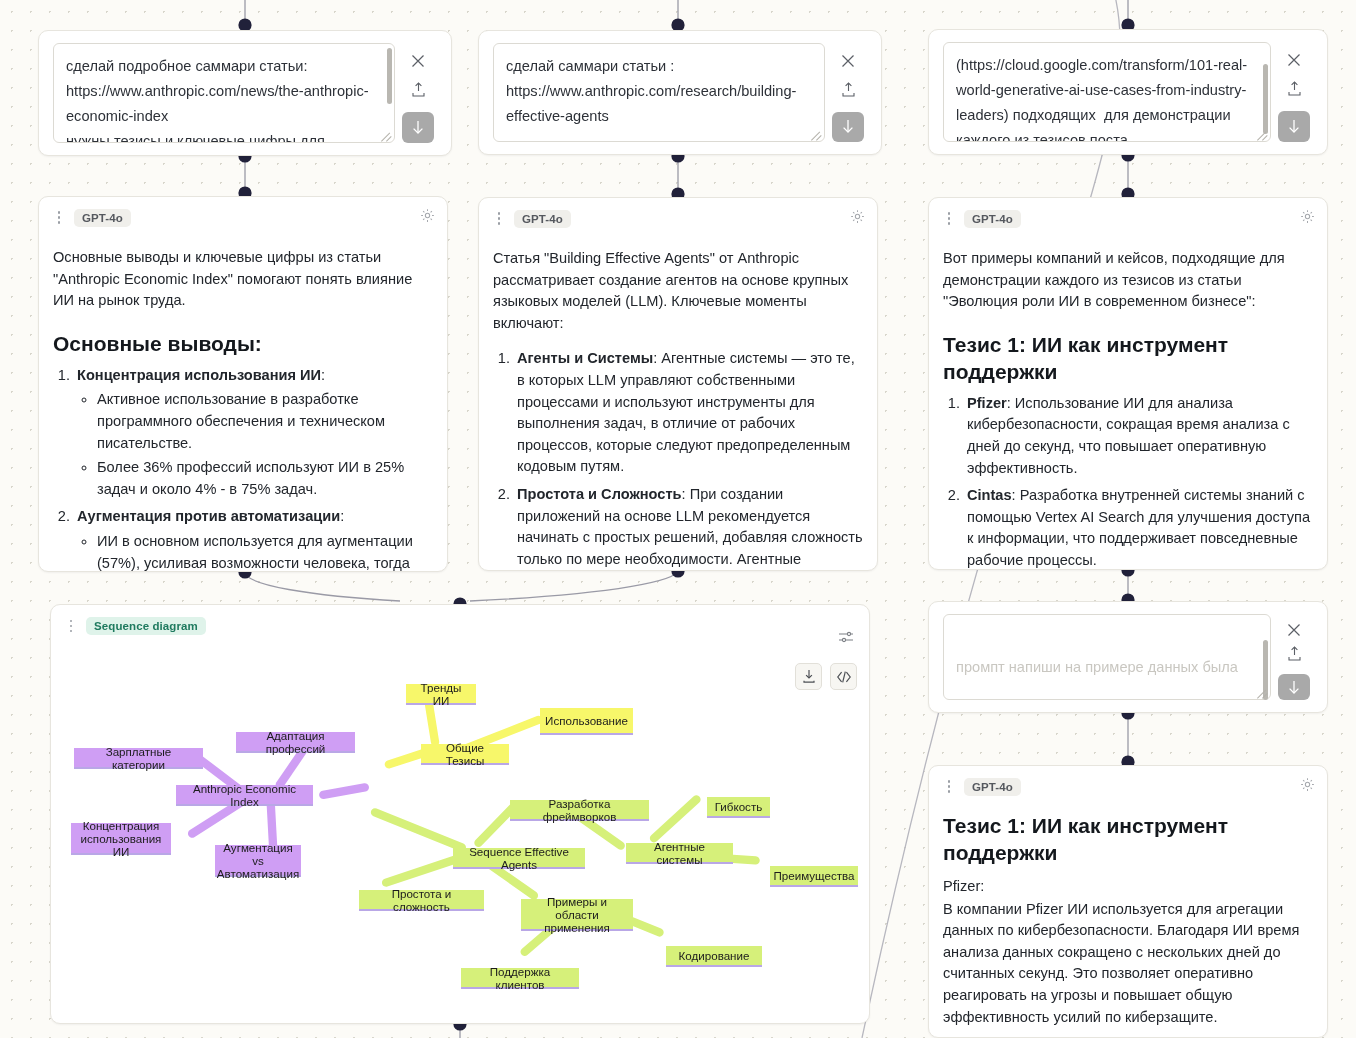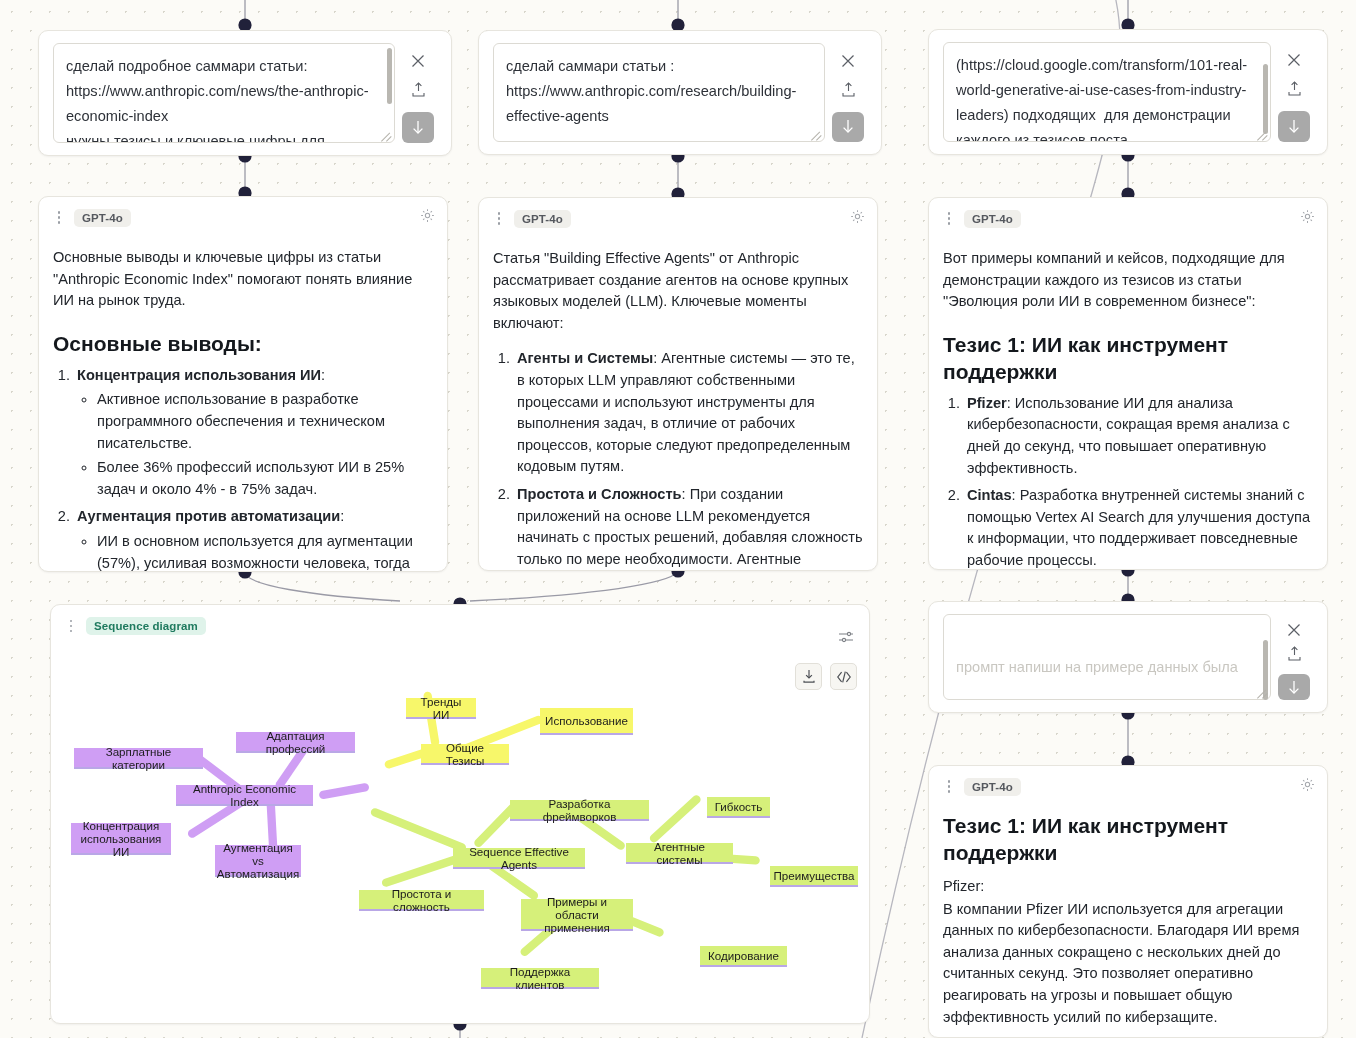--- a/index.html
+++ b/index.html
@@ -494,21 +494,21 @@
       <div class="mm-node purple" style="left:20px; top:188px; width:100px; height:32px;">
         <span>Концентрация использования ИИ</span>
       </div>
       <div class="mm-node purple" style="left:164px; top:210px; width:86px; height:32px;">
         <span>Аугментация vs Автоматизация</span>
       </div>
 
       <div class="mm-node yellow" style="left:370px; top:109px; width:88px; height:21px;">
         <span>Общие Тезисы</span>
       </div>
-      <div class="mm-node yellow" style="left:355px; top:63px; width:70px; height:21px;">
+      <div class="mm-node yellow" style="left:355px; top:49px; width:70px; height:21px;">
         <span>Тренды ИИ</span>
       </div>
       <div class="mm-node yellow" style="left:489px; top:73px; width:93px; height:27px;">
         <span>Использование</span>
       </div>
 
       <div class="mm-node green" style="left:402px; top:213px; width:132px; height:21px;">
         <span>Sequence Effective Agents</span>
       </div>
       <div class="mm-node green" style="left:459px; top:165px; width:139px; height:21px;">
@@ -522,22 +522,22 @@
       </div>
       <div class="mm-node green" style="left:719px; top:231px; width:88px; height:21px;">
         <span>Преимущества</span>
       </div>
       <div class="mm-node green" style="left:308px; top:255px; width:125px; height:21px;">
         <span>Простота и сложность</span>
       </div>
       <div class="mm-node green" style="left:470px; top:264px; width:112px; height:32px;">
         <span>Примеры и области применения</span>
       </div>
-      <div class="mm-node green" style="left:615px; top:311px; width:87px; height:21px;margin-left:34px;">
+      <div class="mm-node green" style="left:615px; top:311px; width:96px; height:21px;">
         <span>Кодирование</span>
       </div>
-      <div class="mm-node green" style="left:430px; top:333px; width:118px; height:21px;">
+      <div class="mm-node green" style="left:410px; top:333px; width:118px; height:21px;">
         <span>Поддержка клиентов</span>
       </div>
     </div>
   </div>
 
 </div>
 
 </body></html>

